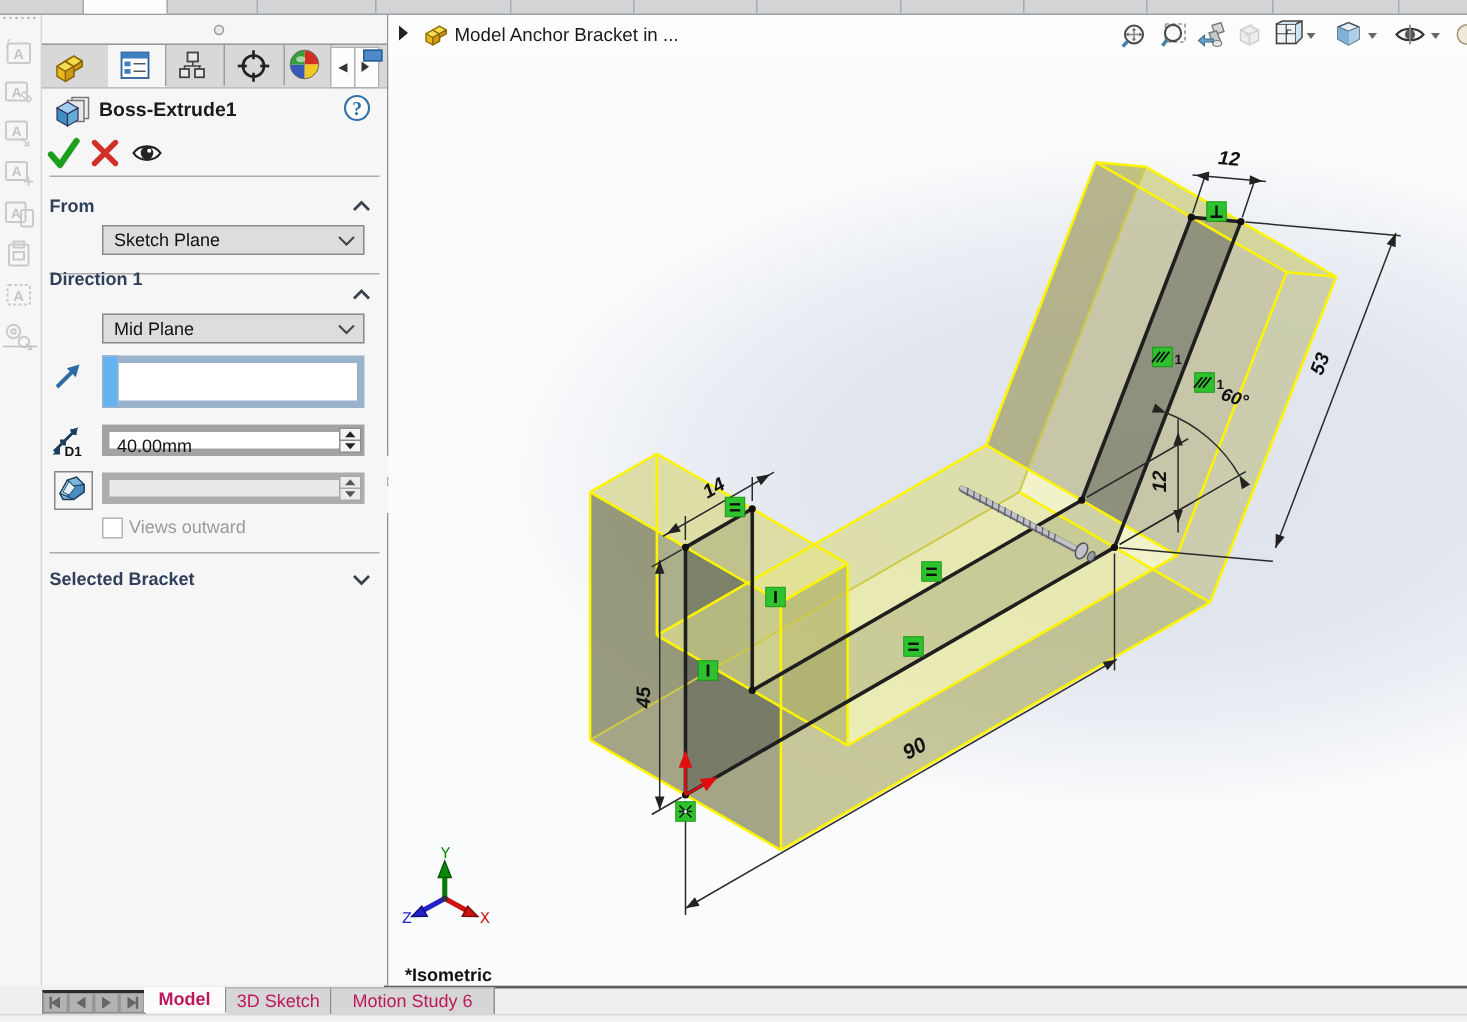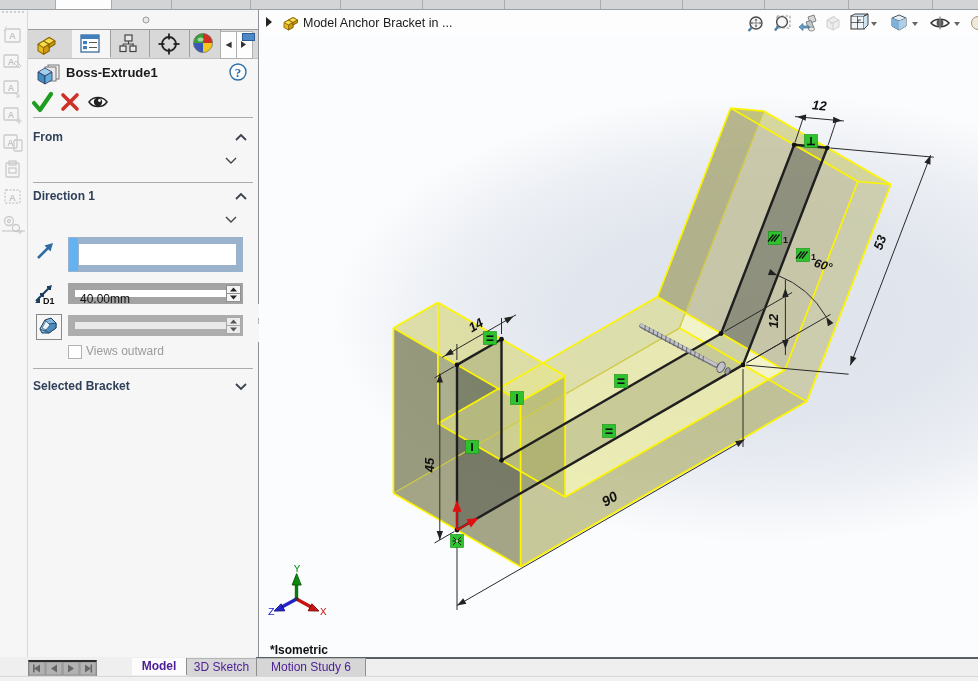--- a/index.html
+++ b/index.html
@@ -15,32 +15,32 @@
 #panel{left:28px;top:10px;width:230px;height:647px;background:#f6f6f6;}
 #ptabs{position:absolute;left:0px;top:19px;width:230px;height:28px;background:#d8d8d8;border-top:1px solid #9a9a9a;border-bottom:1px solid #c0c0c0;}
 .ptab{position:absolute;top:0;height:27px;border-right:1px solid #9e9e9e;}
 .ptab.act{background:#f6f6f6;border-bottom:1px solid #f6f6f6;}
 .scrbtn{position:absolute;top:1px;width:15px;height:26px;background:#fdfdfd;border:1px solid #b0b0b0;color:#333;font-size:8px;text-align:center;line-height:25px;}
 #phead{position:absolute;left:0;top:48px;width:230px;height:38px;}
 #phead .t{position:absolute;left:38px;top:7px;font-size:13px;font-weight:bold;color:#1a1a1a;}
 .grp{position:absolute;left:5px;font-size:12px;font-weight:bold;color:#30405a;}
 .sepline{position:absolute;left:5px;width:220px;height:1px;background:#ababab;}
 .combo{position:absolute;left:40px;width:175px;height:20px;background:#dcdddd;border:1px solid #8a8a8a;font-size:12px;color:#111;line-height:19px;padding-left:7px;box-sizing:border-box;}
-.fld{position:absolute;left:40px;width:175px;height:21px;background:#fff;border:7px solid #a3a3a3;box-sizing:border-box;font-size:12px;color:#111;line-height:19px;padding-left:5px;}
+.fld{position:absolute;left:40px;width:175px;height:21px;background:#fff;border:5px solid #a3a3a3;box-sizing:border-box;font-size:12px;color:#111;line-height:19px;padding-left:5px;}
 
 #split{left:258px;top:10px;width:1px;height:647px;background:#8f9399;}
 #splitbump{left:258px;top:303px;width:8px;height:38px;background:#f6f6f6;border:1px solid #8f9399;border-left:none;}
 
 #vp{left:259px;top:10px;width:719px;height:647px;}
 #vptool{position:absolute;left:0;top:0;width:719px;height:26px;background:#fdfdfd;z-index:3;}
 
 #tabbar{left:0;top:657px;width:978px;height:19px;background:#efefef;}
 #tabbar .dark{position:absolute;left:256px;top:0;width:722px;height:2px;background:#5a5f63;}
 .navbtns{position:absolute;left:28px;top:3px;width:67px;height:15px;background:#b8b8b8;border:1px solid #8a8a8a;border-top:2px solid #2a2a2a;}
-.btab{position:absolute;top:1px;height:17px;background:#d6d6d6;border-right:1px solid #8f8f8f;border-top:1px solid #b5b5b5;font-size:12px;color:#4c1d95;text-align:center;line-height:17px;margin-left:36px;}
+.btab{position:absolute;top:1px;height:17px;background:#d6d6d6;border-right:1px solid #8f8f8f;border-top:1px solid #b5b5b5;font-size:12px;color:#be185d;text-align:center;line-height:17px;}
 .btab.act{background:#fcfcfc;font-weight:bold;}
 #statusbar{left:0;top:676px;width:978px;height:5px;background:#f1f1f1;border-top:1px solid #d8d8d8;}
 </style>
 </head>
 <body>
 <div class="abs" id="topstrip">
   <span class="lite"></span>
   <span class="sep" style="left:55px"></span>
     <span class="sep" style="left:111px"></span>
   <span class="sep" style="left:171px"></span>
@@ -200,28 +200,30 @@
         <circle cx="10" cy="9" r="4.2" fill="#222"></circle>
         <circle cx="11.5" cy="7.5" r="1.4" fill="#fff"></circle>
       </g>
     </svg>
   </div>
   <div class="sepline" style="top:107px"></div>
   <div class="grp" style="top:120px">From</div>
   <svg class="abs" style="left:206px;top:122px" width="14" height="10">
       <path d="M2,8 L7,3 L12,8" fill="none" stroke="#39424e" stroke-width="1.8"></path>
     </svg>
+  <div class="combo" style="top:140px">Sketch Plane</div>
   <svg class="abs" style="left:196px;top:146px" width="14" height="10">
       <path d="M2,2 L7,7 L12,2" fill="none" stroke="#444" stroke-width="1.4"></path>
     </svg>
   <div class="sepline" style="top:172px"></div>
-  <div class="grp" style="top:179px">Direction 1</div>
+  <div class="grp" style="top:169px">Direction 1</div>
   <svg class="abs" style="left:206px;top:181px" width="14" height="10">
       <path d="M2,8 L7,3 L12,8" fill="none" stroke="#39424e" stroke-width="1.8"></path>
     </svg>
+  <div class="combo" style="top:199px">Mid Plane</div>
   <svg class="abs" style="left:196px;top:205px" width="14" height="10">
       <path d="M2,2 L7,7 L12,2" fill="none" stroke="#444" stroke-width="1.4"></path>
     </svg>
   <svg class="abs" style="left:6px;top:228px" width="24" height="24">
     <path d="M4,20 L16,8" stroke="#2d6da3" stroke-width="2.6" fill="none"></path>
     <polygon points="19,5 10.5,7.5 16.5,13.5" fill="#2d6da3"></polygon>
   </svg>
   <div class="fld" style="top:227px;height:35px;border-color:#9ab2cc;padding-left:12px"></div>
   <div class="abs" style="left:40px;top:227px;width:11px;height:35px;background:#63b3f2;border:1px solid #9ab2cc;box-sizing:border-box"></div>
   <svg class="abs" style="left:4px;top:272px" width="26" height="24">

